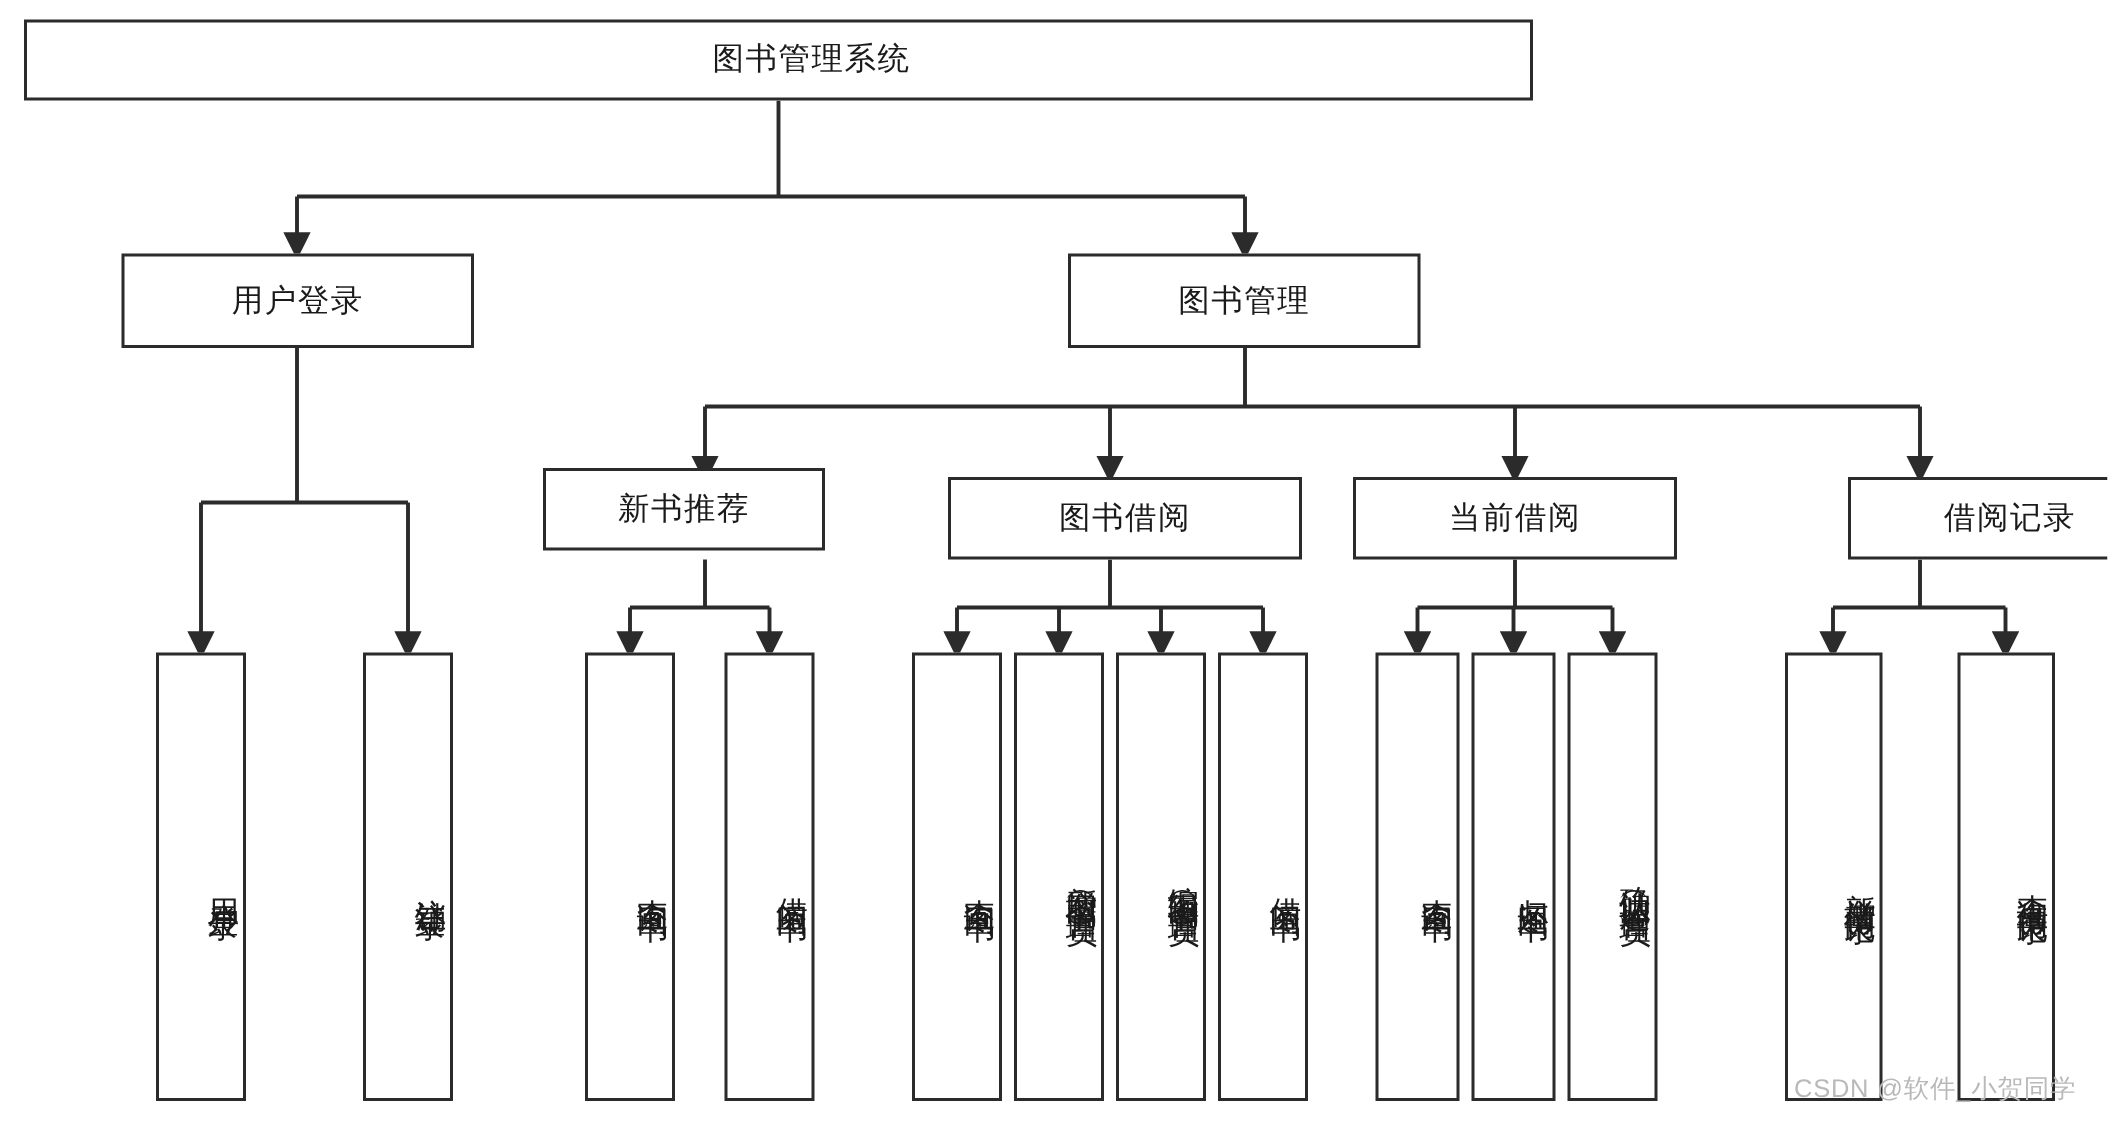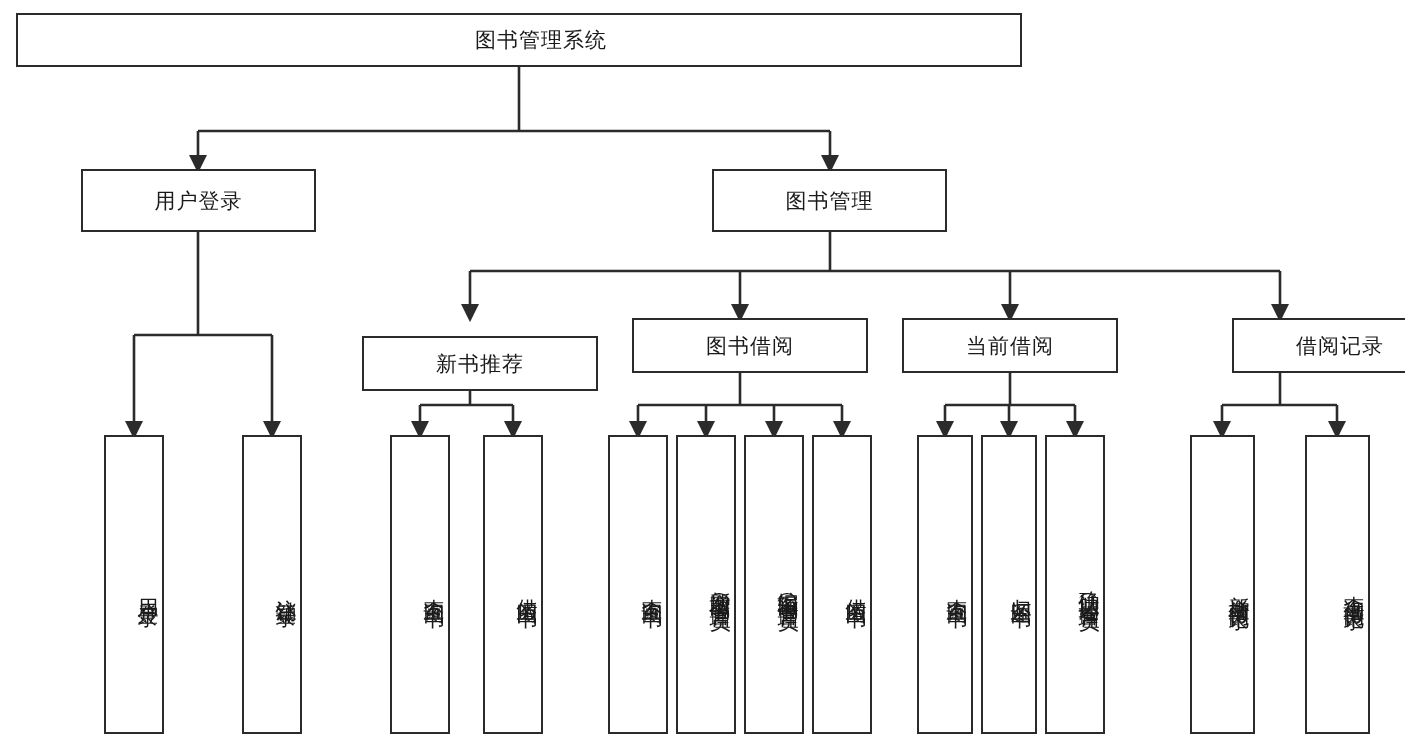--- a/index.html
+++ b/index.html
@@ -123,21 +123,21 @@
     <span class="label">图书管理系统</span>
   </div>
 
   <div class="node horiz" style="left:81px; top:169px; width:235px; height:63px;">
     <span class="label">用户登录</span>
   </div>
   <div class="node horiz" style="left:712px; top:169px; width:235px; height:63px;">
     <span class="label">图书管理</span>
   </div>
 
-  <div class="node horiz" style="left:362px; top:336px; width:236px; height:55px;">
+  <div class="node horiz" style="left:362px; top:312px; width:188px; height:55px;">
     <span class="label">新书推荐</span>
   </div>
   <div class="node horiz" style="left:632px; top:318px; width:236px; height:55px;">
     <span class="label">图书借阅</span>
   </div>
   <div class="node horiz" style="left:902px; top:318px; width:216px; height:55px;">
     <span class="label">当前借阅</span>
   </div>
   <div class="node horiz" style="left:1232px; top:318px; width:216px; height:55px;">
     <span class="label">借阅记录</span>
@@ -180,14 +180,15 @@
     <span class="label">确认归还（管理员）</span>
   </div>
 
   <div class="node vert" style="left:1190px; top:435px; width:65px; height:299px;">
     <span class="label">新增借阅记录</span>
   </div>
   <div class="node vert" style="left:1305px; top:435px; width:65px; height:299px;">
     <span class="label">查询借阅记录</span>
   </div>
 
+  <div class="watermark">CSDN @软件_小贺同学</div>
 
 </div>
 
 </body></html>

